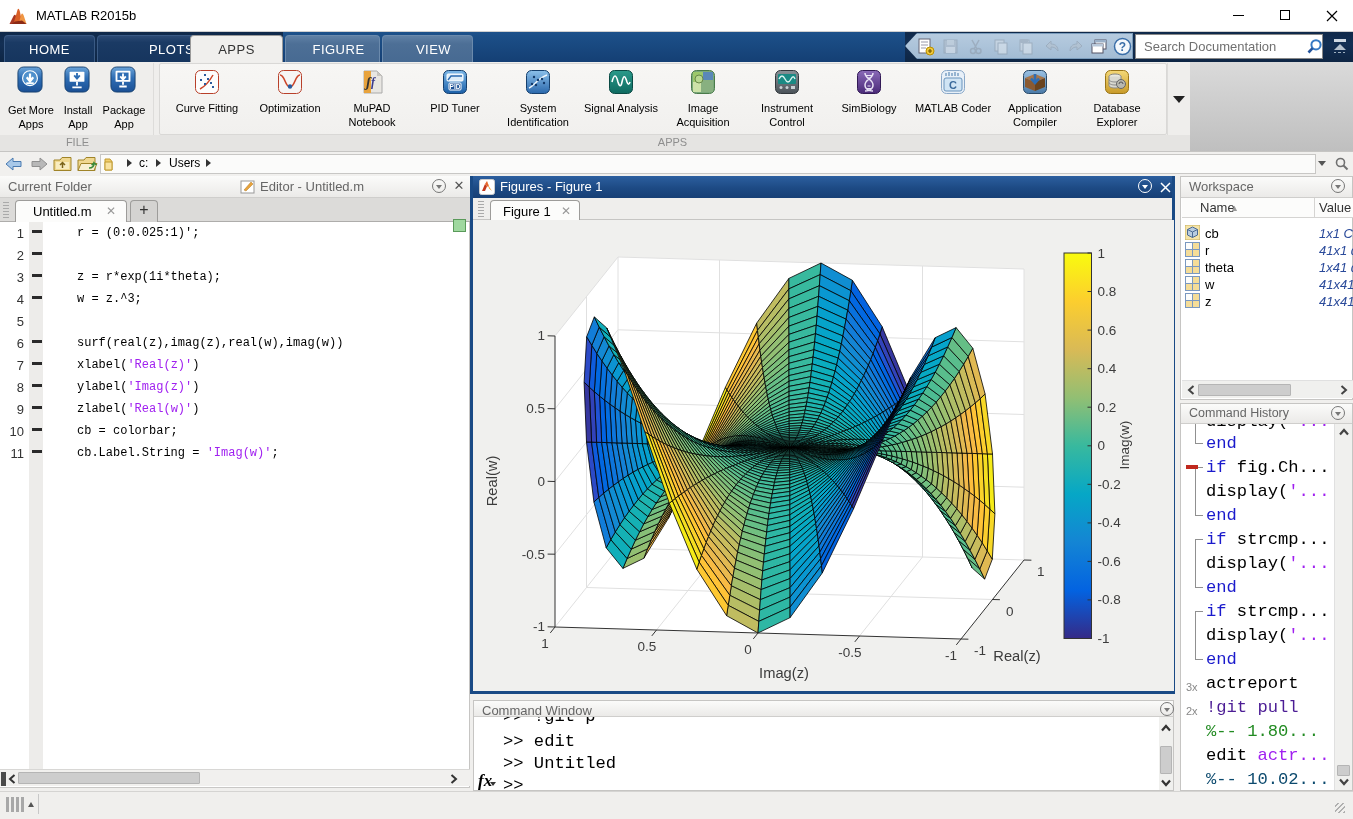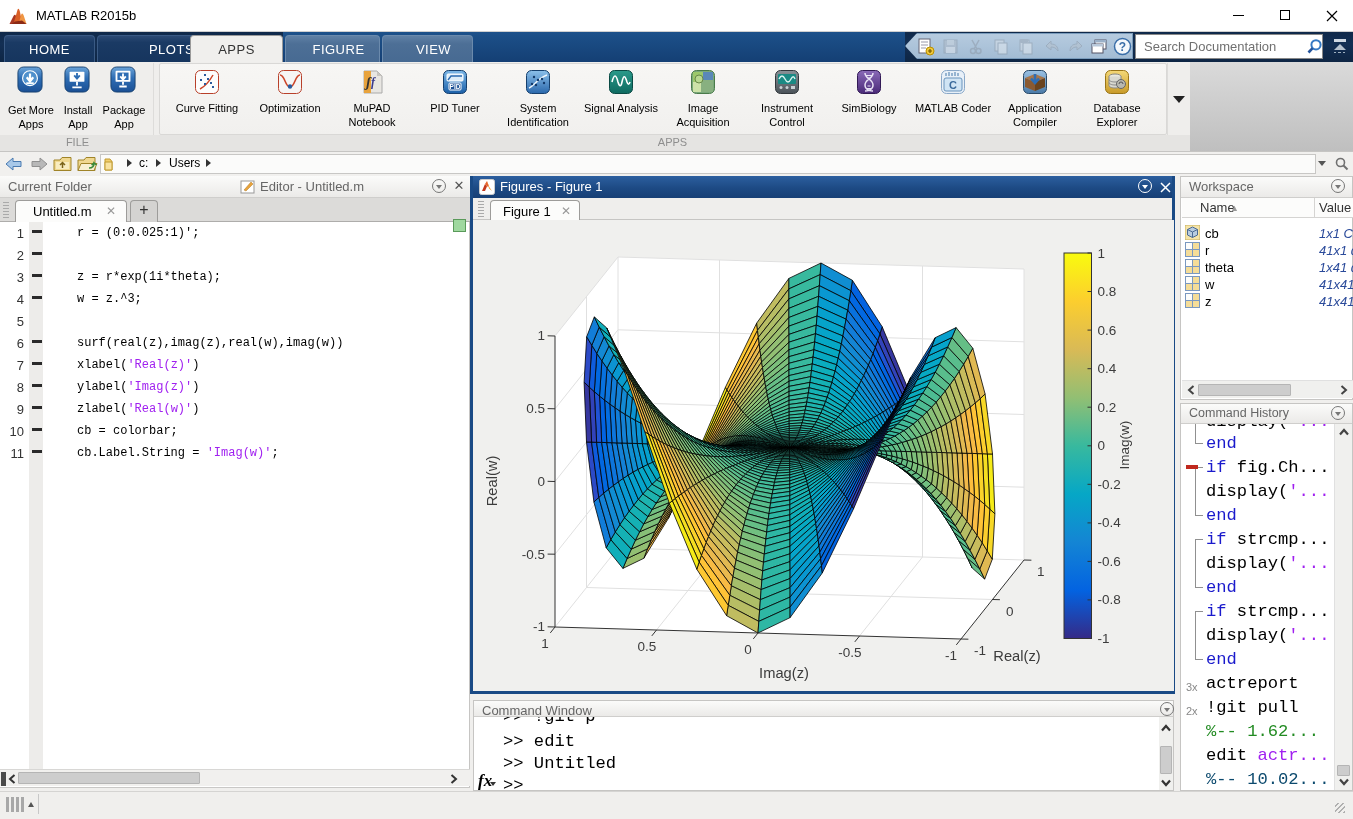--- a/index.html
+++ b/index.html
@@ -2298,22 +2298,22 @@
       <div style="position:absolute;left:24px;top:82px;color:#1a1acc;">end</div>
       <div style="position:absolute;left:24px;top:106px;"><span style="color:#1a1acc">if</span> strcmp...</div>
       <div style="position:absolute;left:24px;top:130px;">display(<span style="color:#a020f0">'...</span></div>
       <div style="position:absolute;left:24px;top:154px;color:#1a1acc;">end</div>
       <div style="position:absolute;left:24px;top:178px;"><span style="color:#1a1acc">if</span> strcmp...</div>
       <div style="position:absolute;left:24px;top:202px;">display(<span style="color:#a020f0">'...</span></div>
       <div style="position:absolute;left:24px;top:226px;color:#1a1acc;">end</div>
       <div style="position:absolute;left:4px;top:254px;font-size:11px;color:#888;font-family:'Liberation Sans'">3x</div>
       <div style="position:absolute;left:24px;top:250px;color:#000;">actreport</div>
       <div style="position:absolute;left:4px;top:278px;font-size:11px;color:#888;font-family:'Liberation Sans'">2x</div>
-      <div style="position:absolute;left:24px;top:274px;color:#000000;">!git pull</div>
-      <div style="position:absolute;left:24px;top:298px;color:#228b22;">%-- 1.62...</div>
+      <div style="position:absolute;left:24px;top:274px;color:#4c1d95;">!git pull</div>
+      <div style="position:absolute;left:24px;top:298px;color:#228b22;">%-- 1.80...</div>
       <div style="position:absolute;left:24px;top:322px;">edit <span style="color:#a020f0">actr...</span></div>
       <div style="position:absolute;left:24px;top:346px;color:#0c4a6e;">%-- 10.02...</div>
     </div>
     <div class="abs sb" style="left:153px;top:20px;width:18px;height:366px;border-left:1px solid #e0e0e0;">
 <svg style="position:absolute;left:3px;top:4px" width="12" height="8">
         <path d="M2 6.5 L6 2 L10 6.5" stroke="#444" stroke-width="2.2" fill="none"></path>
       </svg>
 <div class="abs sb-thumb" style="left:2px;top:341px;width:13px;height:11px;"></div>
 <svg style="position:absolute;left:3px;top:354px" width="12" height="8">
         <path d="M2 1.5 L6 6 L10 1.5" stroke="#444" stroke-width="2.2" fill="none"></path>

